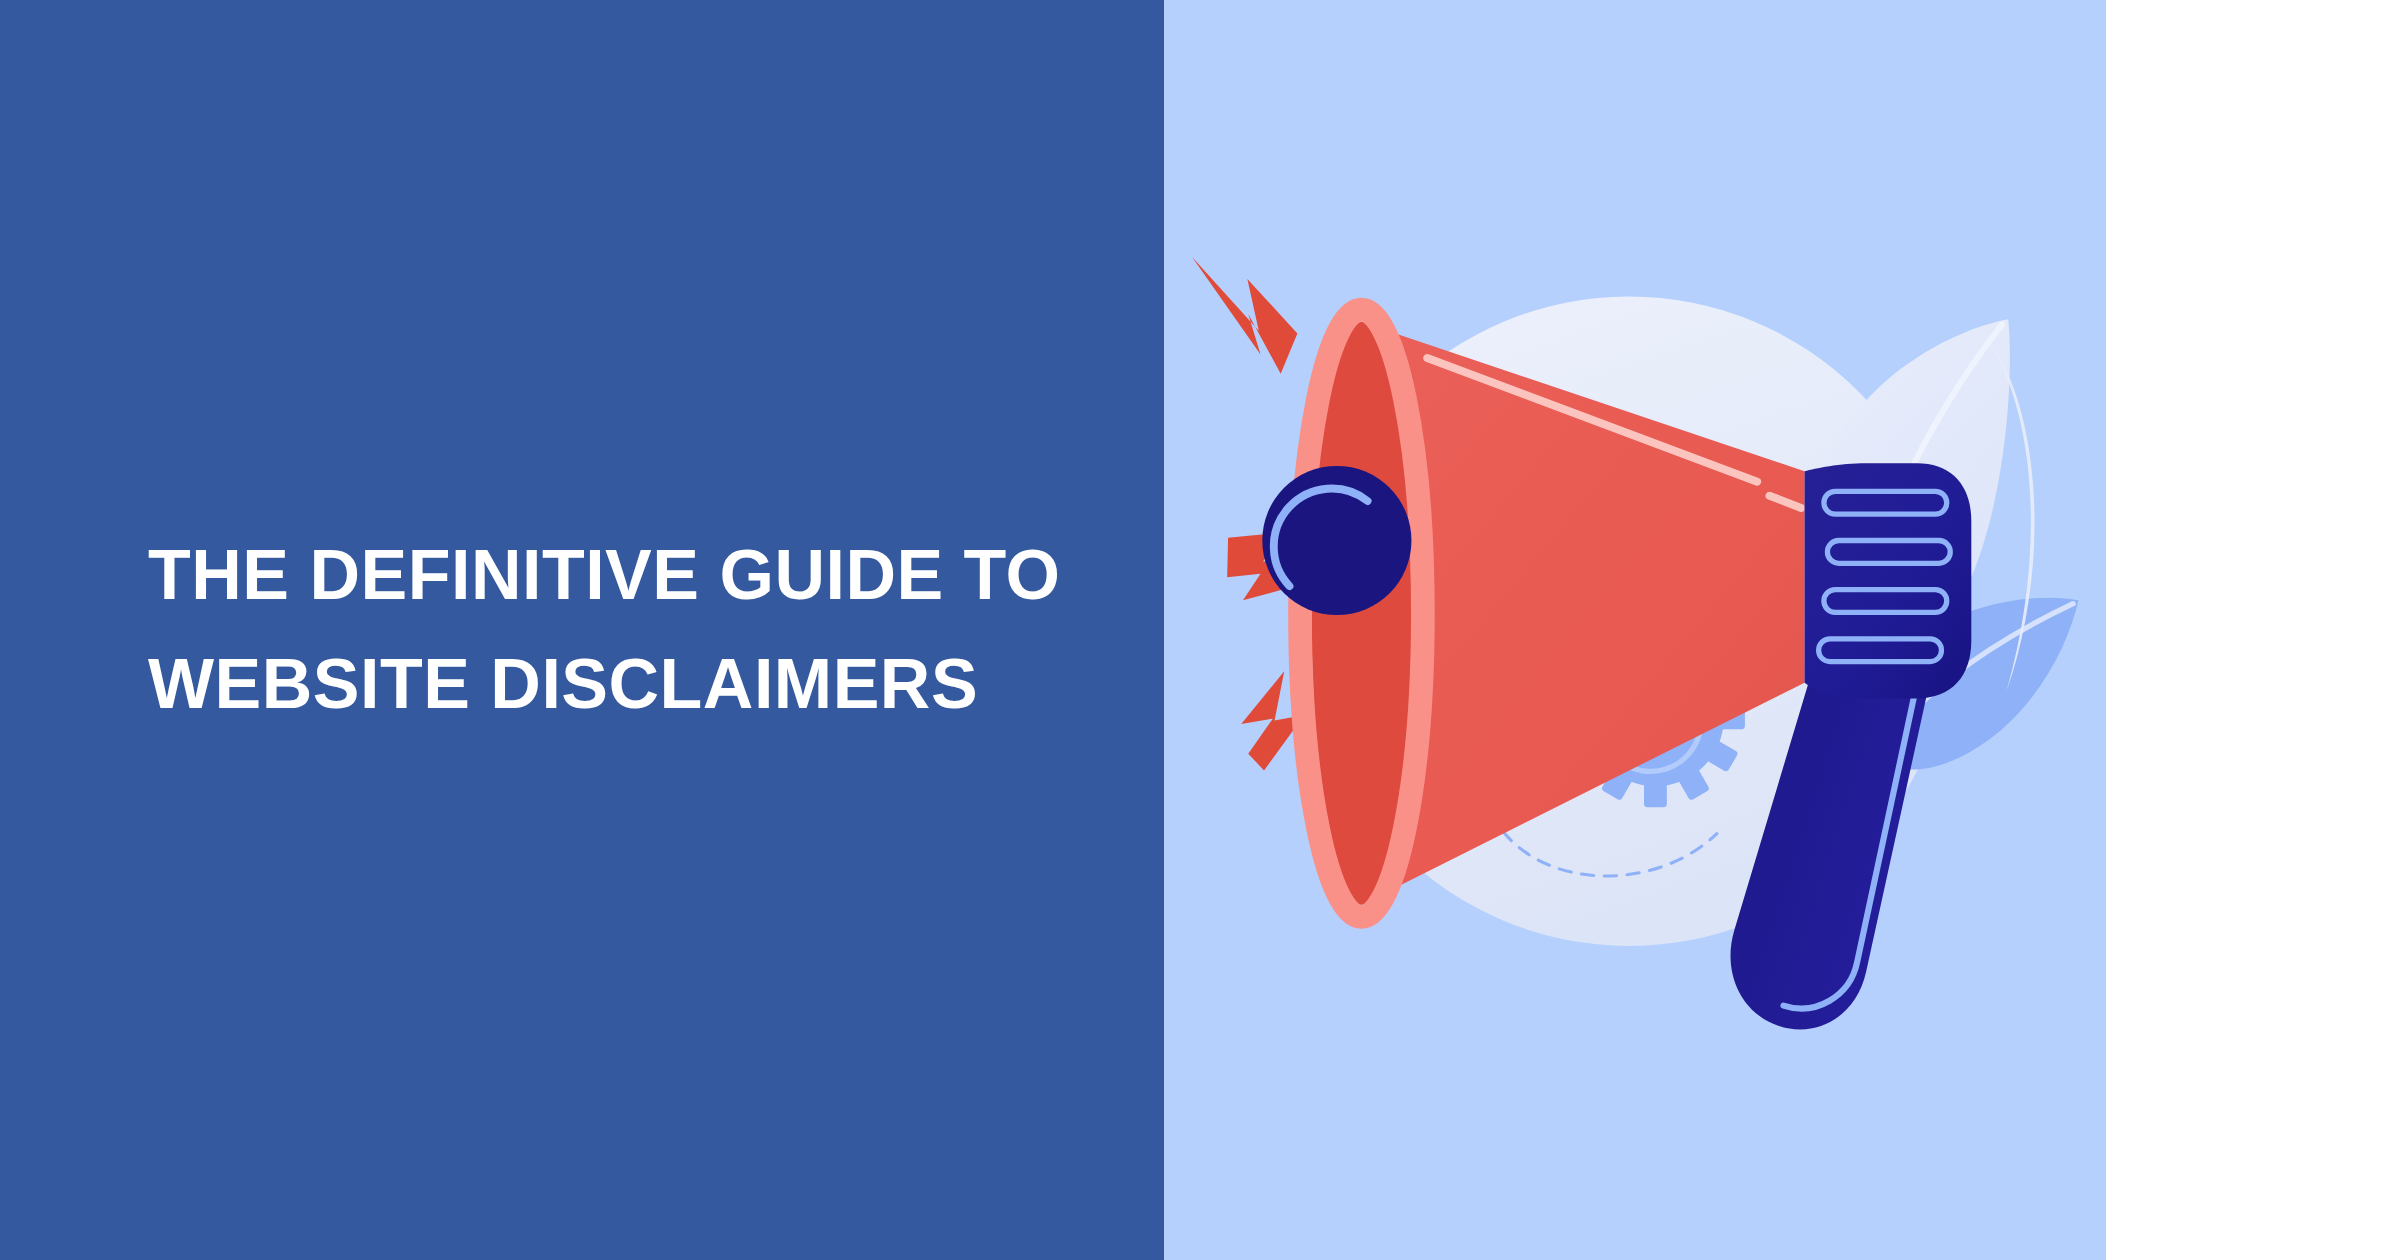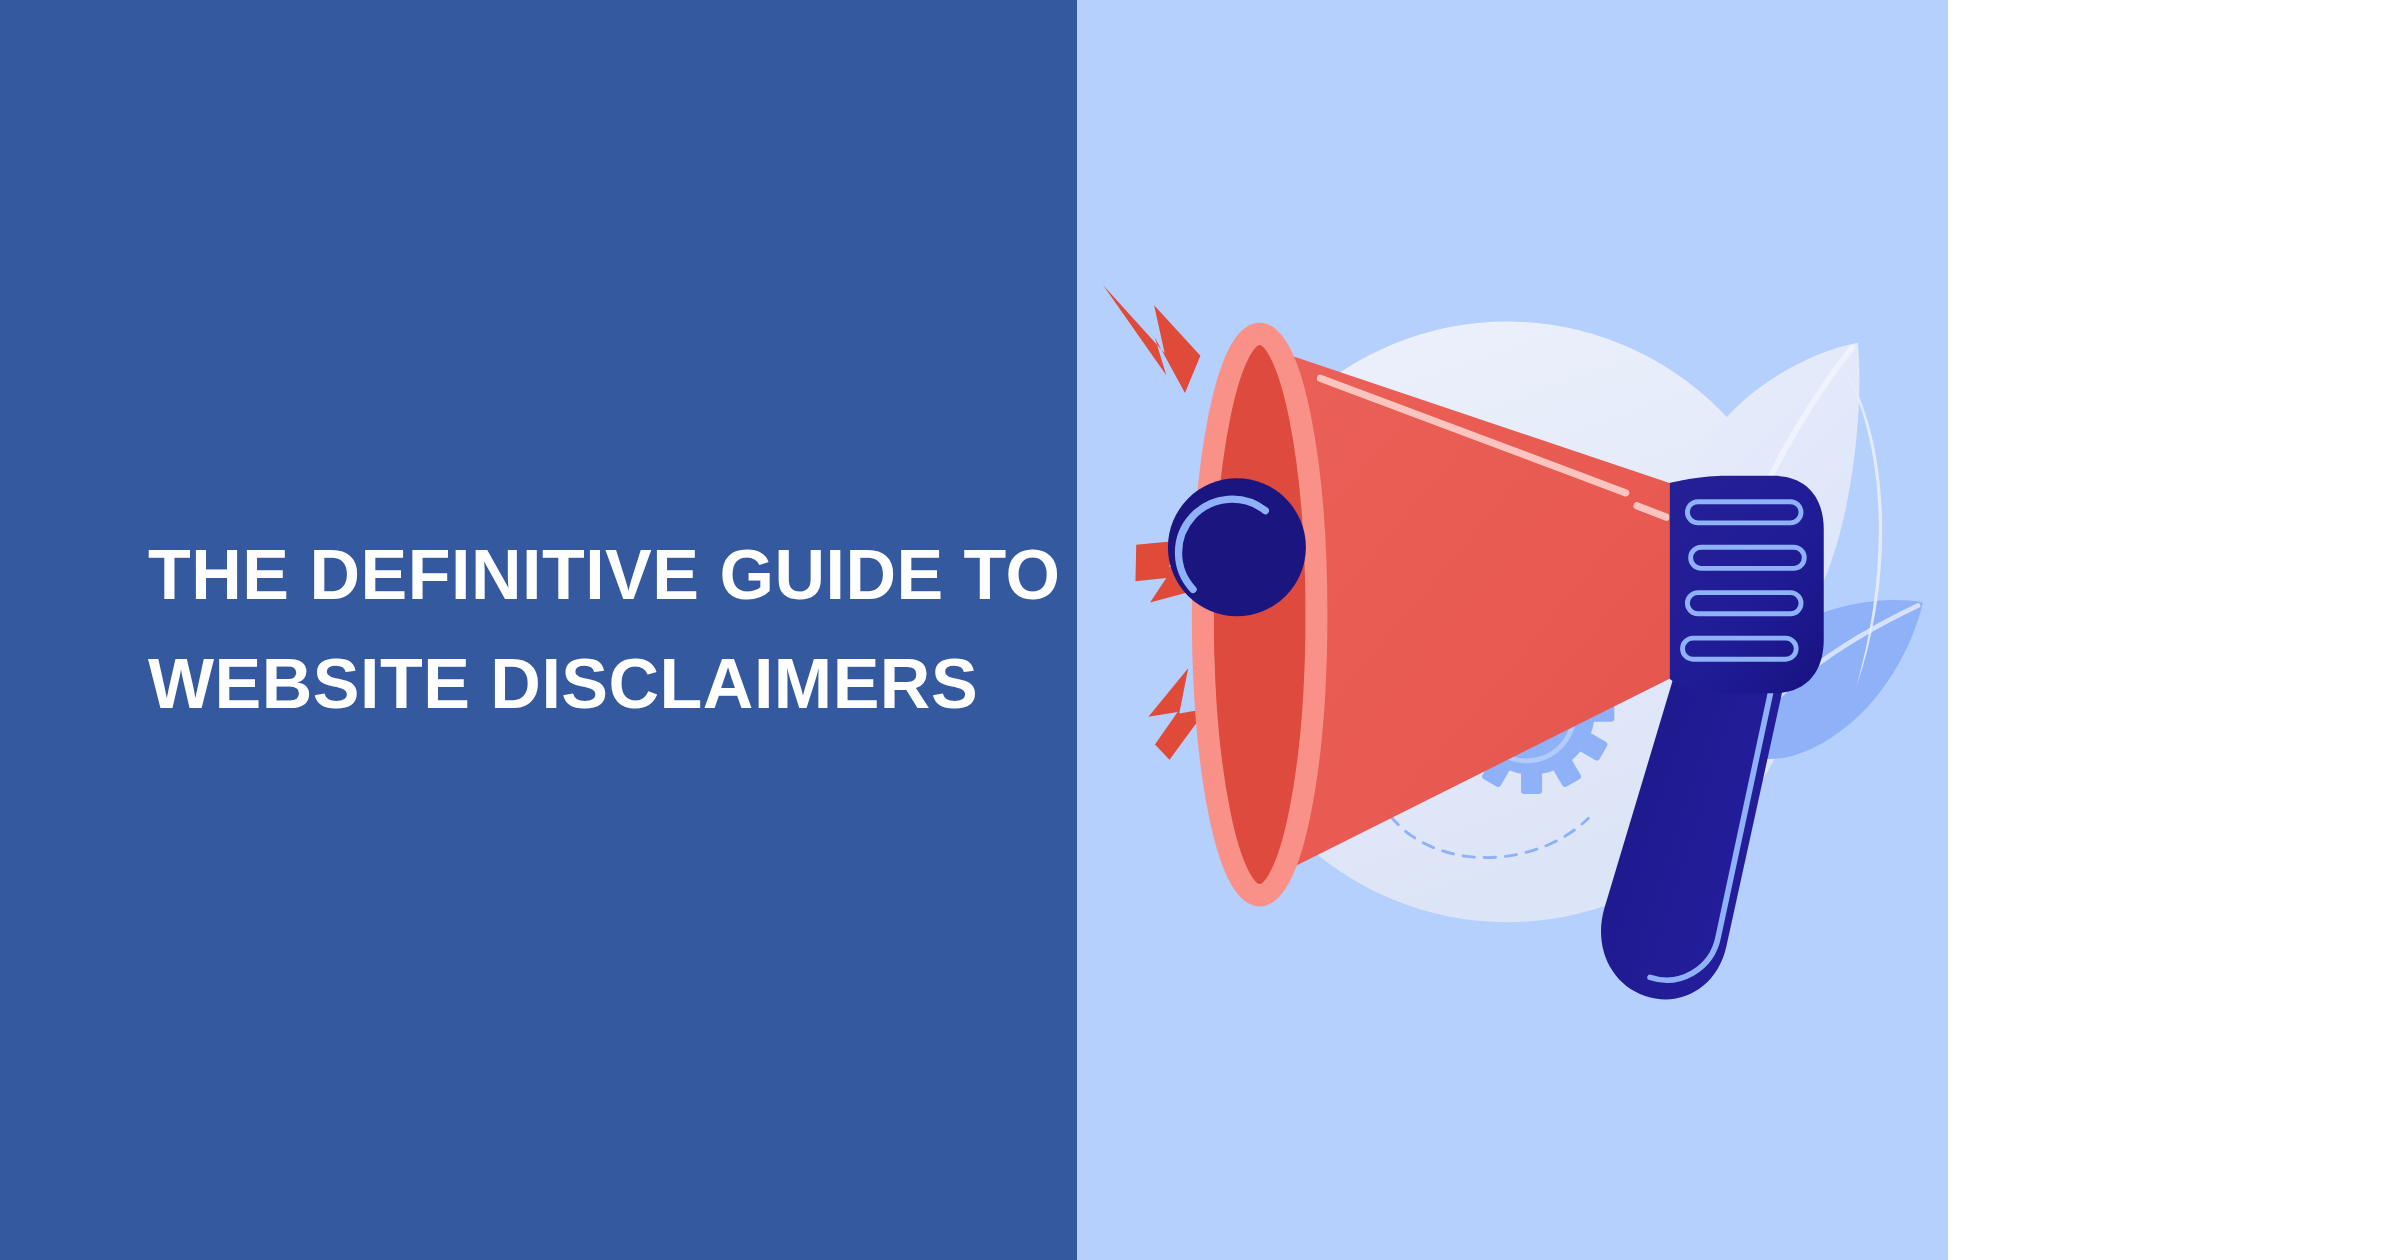--- a/index.html
+++ b/index.html
@@ -7,21 +7,21 @@
     margin: 0;
     padding: 0;
     background: #ffffff;
   }
   body {
     font-family: "Liberation Sans", sans-serif;
   }
 
   #banner {
     position: relative;
-    width: 1948px;
+    width: 2106px;
     height: 1260px;
     overflow: hidden;
     display: flex;
   }
 
   
   .left-panel {
     position: relative;
     width: 55.29%;          
     height: 100%;

